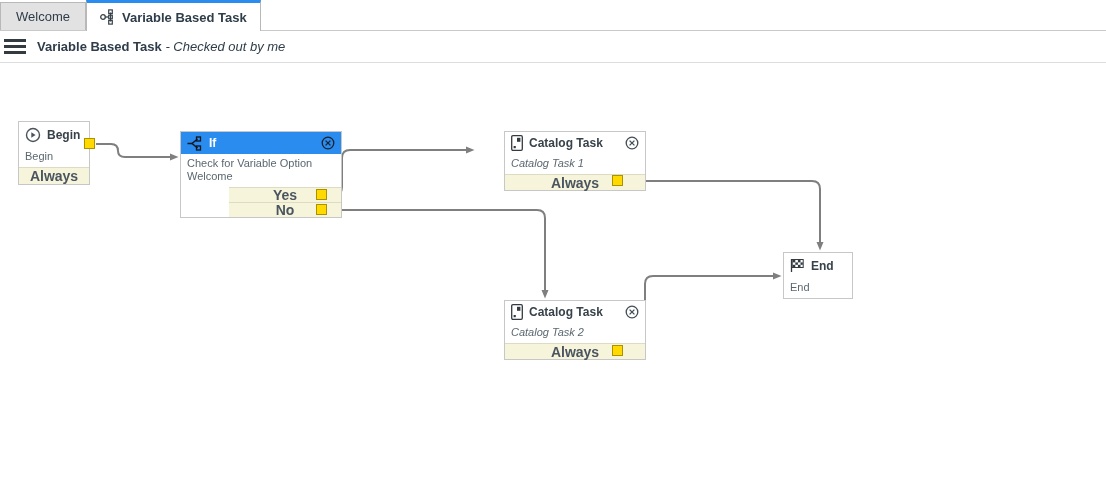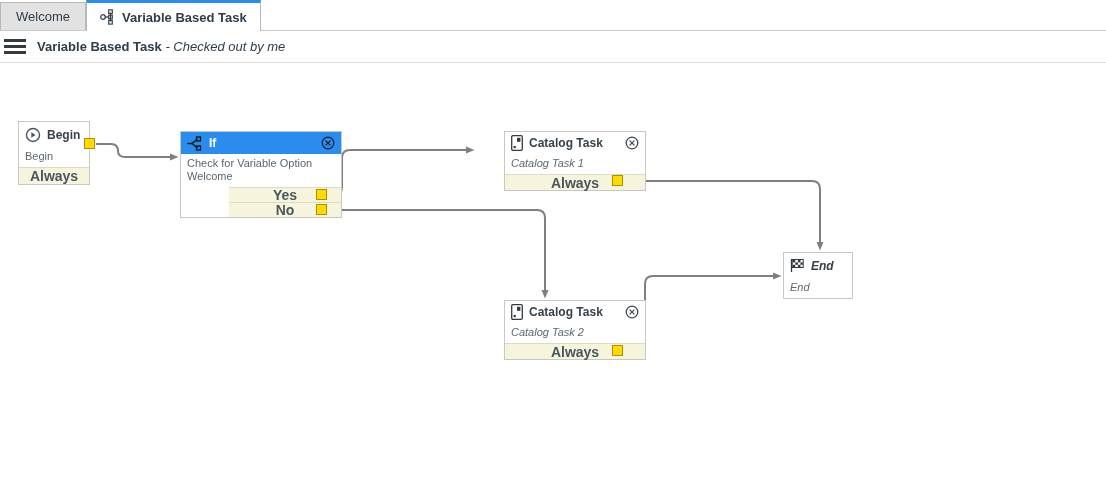--- a/index.html
+++ b/index.html
@@ -40,21 +40,21 @@
   .node-if .node-body { height:33px; }
   .node-if .trow { height:15px;margin-left:48px; }
 
   .node-ct { width:142px; left:504px; }
   .node-ct1 { top:68px; }
   .node-ct2 { top:237px; }
   .node-ct .node-head { height:22px; }
   .node-ct .node-body { height:20px; padding-top:3px;font-style:italic; }
   .node-ct .trow { height:16px; }
 
-  .node-end { left:783px; top:189px; width:70px;font-style:italic; }
+  .node-end { left:783px; top:189px; width:70px; }
   .node-end .node-head { height:25px; }
   .node-end .node-body { height:20px; }
 
   
   .handle { position:absolute; width:11px; height:11px; background:#ffd900; border:1px solid #a99400; cursor:pointer; }
 
   .close-btn { width:14px; height:14px; cursor:pointer; display:block; }
   .node-if .close-btn { color:#17222e; }
   .node-ct .close-btn { color:#434d56; }
 </style>

